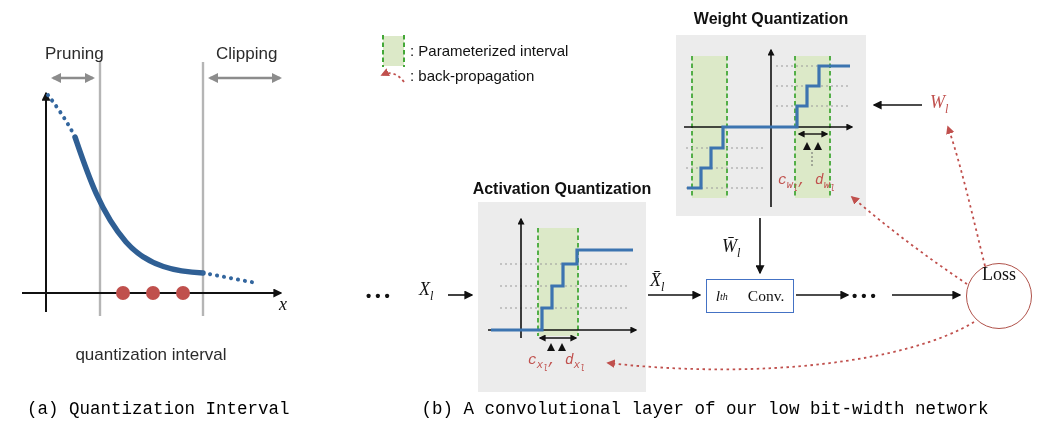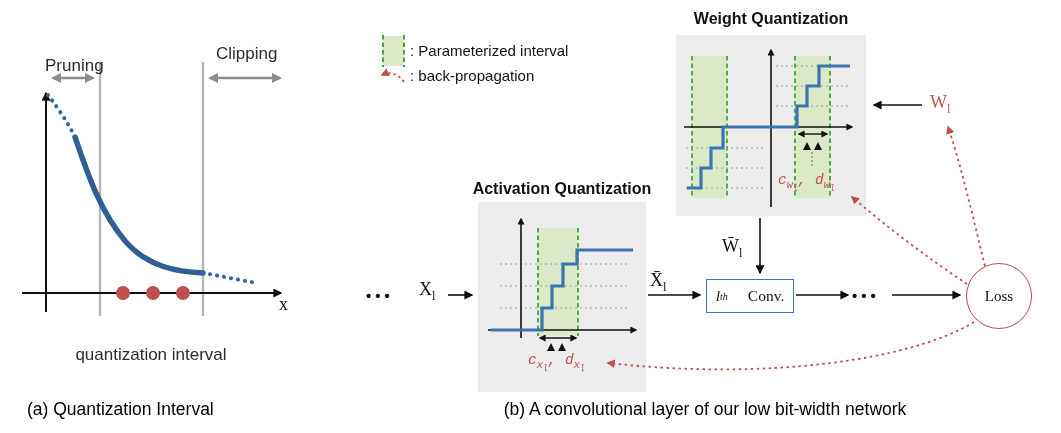--- a/index.html
+++ b/index.html
@@ -5,33 +5,33 @@
   *{box-sizing:border-box}
   body{margin:0;background:#fff}
   #fig{position:relative;width:1061px;height:433px;background:#fff;overflow:hidden;
        font-family:"Liberation Sans",sans-serif;color:#1a1a1a}
   .gray-box{position:absolute;background:#ececec;z-index:1}
   svg.gfx{position:absolute;left:0;top:0;z-index:3;pointer-events:none}
   .lbl{position:absolute;z-index:4;white-space:nowrap;line-height:1.15}
   .sans17{font-size:17px;color:#2b2b2b}
   .title{font-weight:bold;font-size:16px;text-align:center;color:#111}
   .legend-txt{font-size:15px;color:#111}
-  .math{font-family:"Liberation Serif",serif;font-size:18px;color:#111}
+  .math{font-family:"Liberation Serif",serif;font-style:italic;font-size:18px;color:#111}
   .math-sm{font-family:Liberation Mono, monospace;font-style:italic;font-size:14.5px}
   .red{color:#c0504d}
-  .caption{font-family:Liberation Sans, sans-serif;font-size:17.5px;color:#000}
+  .caption{font-family:Liberation Mono, monospace;font-size:17.5px;color:#000}
   .center{text-align:center}
   .bold{font-weight:bold}
   .dots{font-size:15px;font-weight:bold;letter-spacing:4px;color:#111}
   .conv-box{position:absolute;left:706px;top:279px;width:88px;height:34px;background:#fff;
             border:1.6px solid #4472c4;z-index:2;display:flex;align-items:center;justify-content:center;
             font-family:"Liberation Serif",serif;font-size:15.5px;color:#111}
   .loss{position:absolute;left:966px;top:263px;width:66px;height:66px;border:1.7px solid #b0524a;
-        border-radius:50%;z-index:2;display:flex;align-items:center;justify-content:center;
-        font-family:"Liberation Serif",serif;font-size:15px;color:#111;background:#fff}
+        border-radius:50%;z-index:2;display:flex;justify-content:center;
+        font-family:"Liberation Serif",serif;font-size:18px;color:#111;background:#fff}
   .conv-box .it{font-style:italic}
   .conv-box .rest{margin-left:20px;font-style:normal}
   sub{font-size:68%;line-height:0}
   sub sub{font-size:85%}
   sup{font-size:65%;font-style:italic}
 </style>
 </head>
 <body>
 
 <div id="fig">
@@ -132,21 +132,21 @@
       <line x1="760" y1="218" x2="760" y2="273" stroke="#111" stroke-width="1.6" marker-end="url(#mB)"></line>
     </g>
 
     <g>
       <path d="M985,266 C973,218 962,168 948,127" fill="none" stroke="#c0504d" stroke-width="1.8" stroke-dasharray="2.5,3.5" marker-end="url(#mR)"></path>
       <path d="M967,284 C928,258 888,228 852,197" fill="none" stroke="#c0504d" stroke-width="1.8" stroke-dasharray="2.5,3.5" marker-end="url(#mR)"></path>
       <path d="M974,322 C908,362 760,380 608,363" fill="none" stroke="#c0504d" stroke-width="1.8" stroke-dasharray="2.5,3.5" marker-end="url(#mR)"></path>
     </g>
   </svg>
 
-  <div class="lbl sans17" style="left:45px;top:56px">Pruning</div>
+  <div class="lbl sans17" style="left:45px;top:44px">Pruning</div>
   <div class="lbl sans17" style="left:216px;top:44px">Clipping</div>
   <div class="lbl sans17 center" style="left:51px;top:345px;width:200px">quantization interval</div>
   <div class="lbl math" style="left:279px;top:294px">x</div>
   <div class="lbl caption" style="left:27px;top:399px">(a) Quantization Interval</div>
 
   <div class="lbl legend-txt" style="left:410px;top:42px">: Parameterized interval</div>
   <div class="lbl legend-txt" style="left:410px;top:67px">: back-propagation</div>
 
   <div class="lbl title" style="left:676px;top:10px;width:190px">Weight Quantization</div>
   <div class="lbl title" style="left:463px;top:180px;width:198px">Activation Quantization</div>

